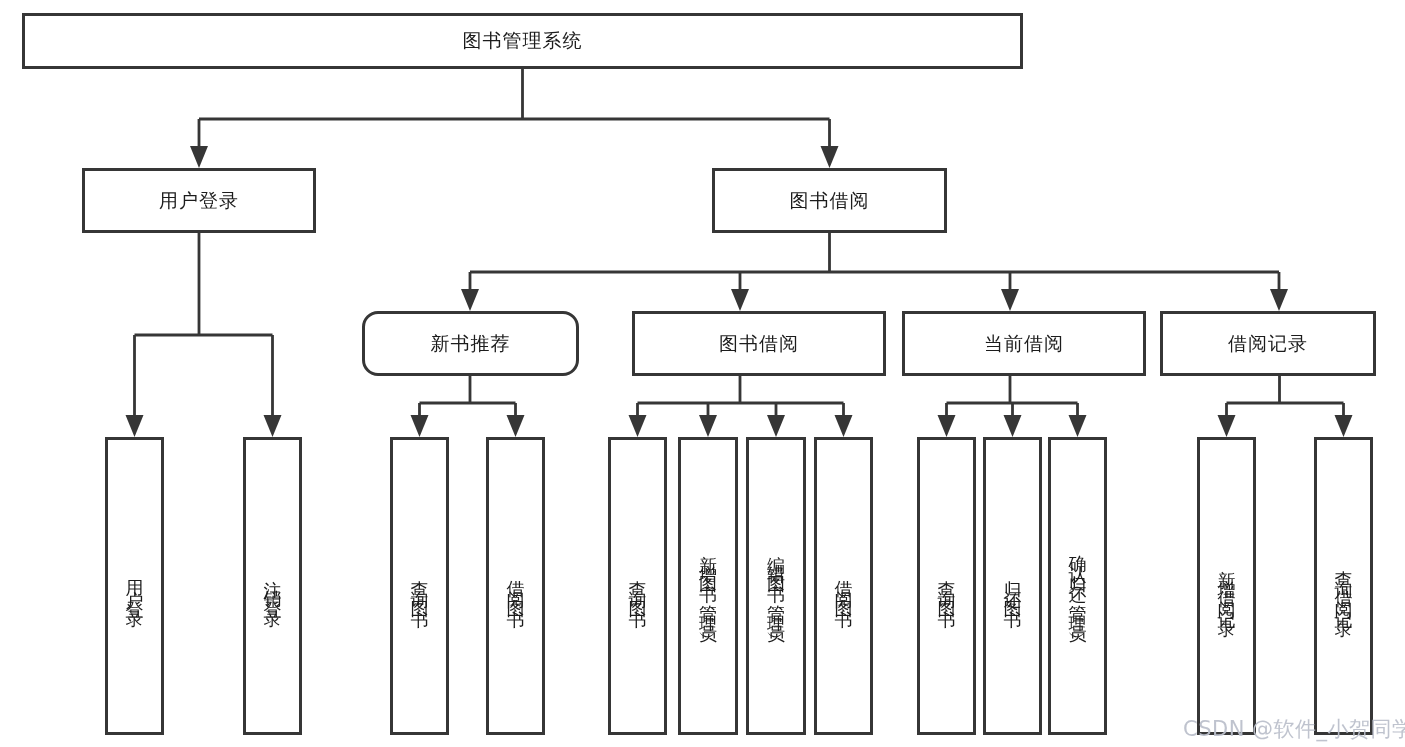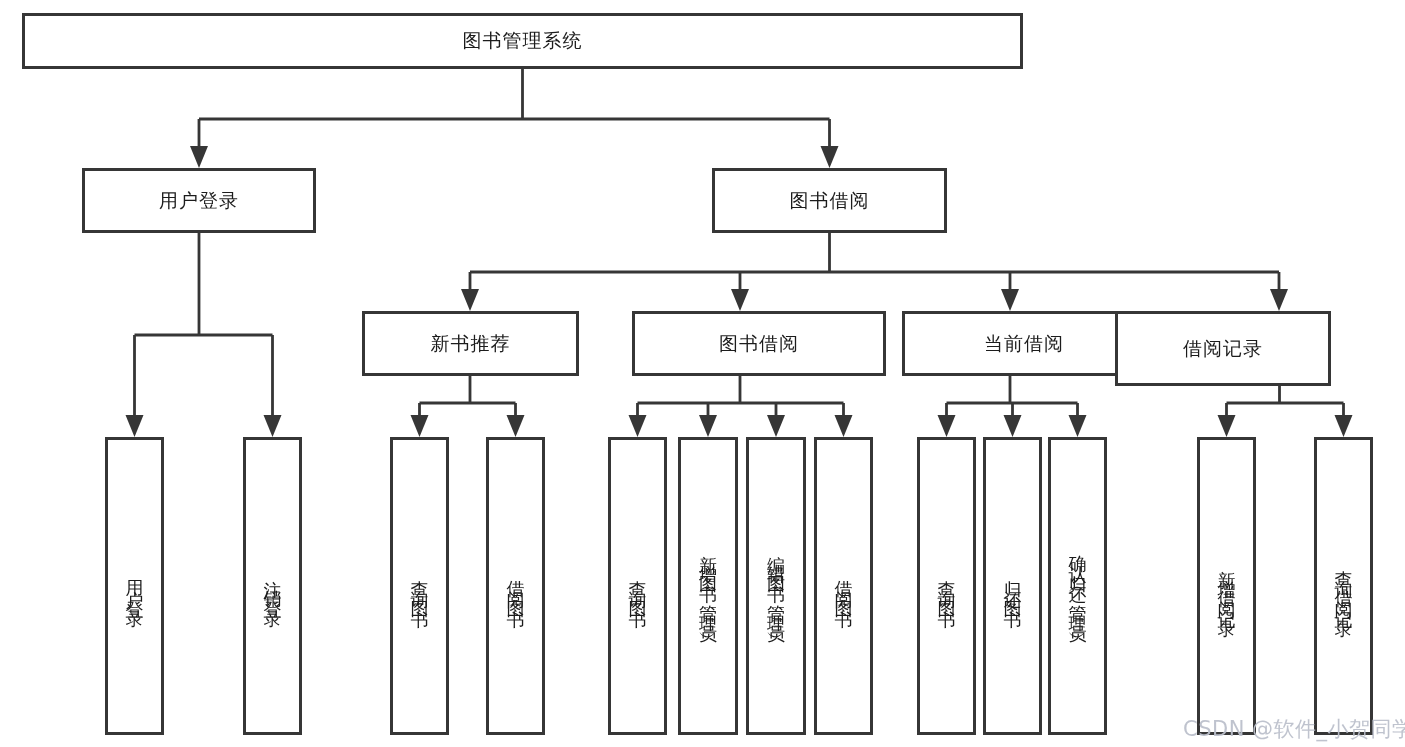--- a/index.html
+++ b/index.html
@@ -109,30 +109,30 @@
     <span class="h-label">图书管理系统</span>
   </div>
 
   <div class="node" style="left:82px; top:168px; width:234px; height:65px;">
     <span class="h-label">用户登录</span>
   </div>
   <div class="node" style="left:712px; top:168px; width:235px; height:65px;">
     <span class="h-label">图书借阅</span>
   </div>
 
-  <div class="node" style="left:362px; top:311px; width:217px; height:65px;">
+  <div class="node" style="left:362px; top:311px; width:217px; height:65px;border-radius:16px;">
     <span class="h-label">新书推荐</span>
   </div>
   <div class="node" style="left:632px; top:311px; width:254px; height:65px;">
     <span class="h-label">图书借阅</span>
   </div>
   <div class="node" style="left:902px; top:311px; width:244px; height:65px;">
     <span class="h-label">当前借阅</span>
   </div>
-  <div class="node" style="left:1115px; top:311px; width:216px; height:75px;">
+  <div class="node" style="left:1160px; top:311px; width:216px; height:65px;">
     <span class="h-label">借阅记录</span>
   </div>
 
   <div class="node" style="left:105px; top:437px; width:59px; height:298px;">
     <span class="v-label">用户登录</span>
   </div>
   <div class="node" style="left:243px; top:437px; width:59px; height:298px;">
     <span class="v-label">注销登录</span>
   </div>
   <div class="node" style="left:390px; top:437px; width:59px; height:298px;">

